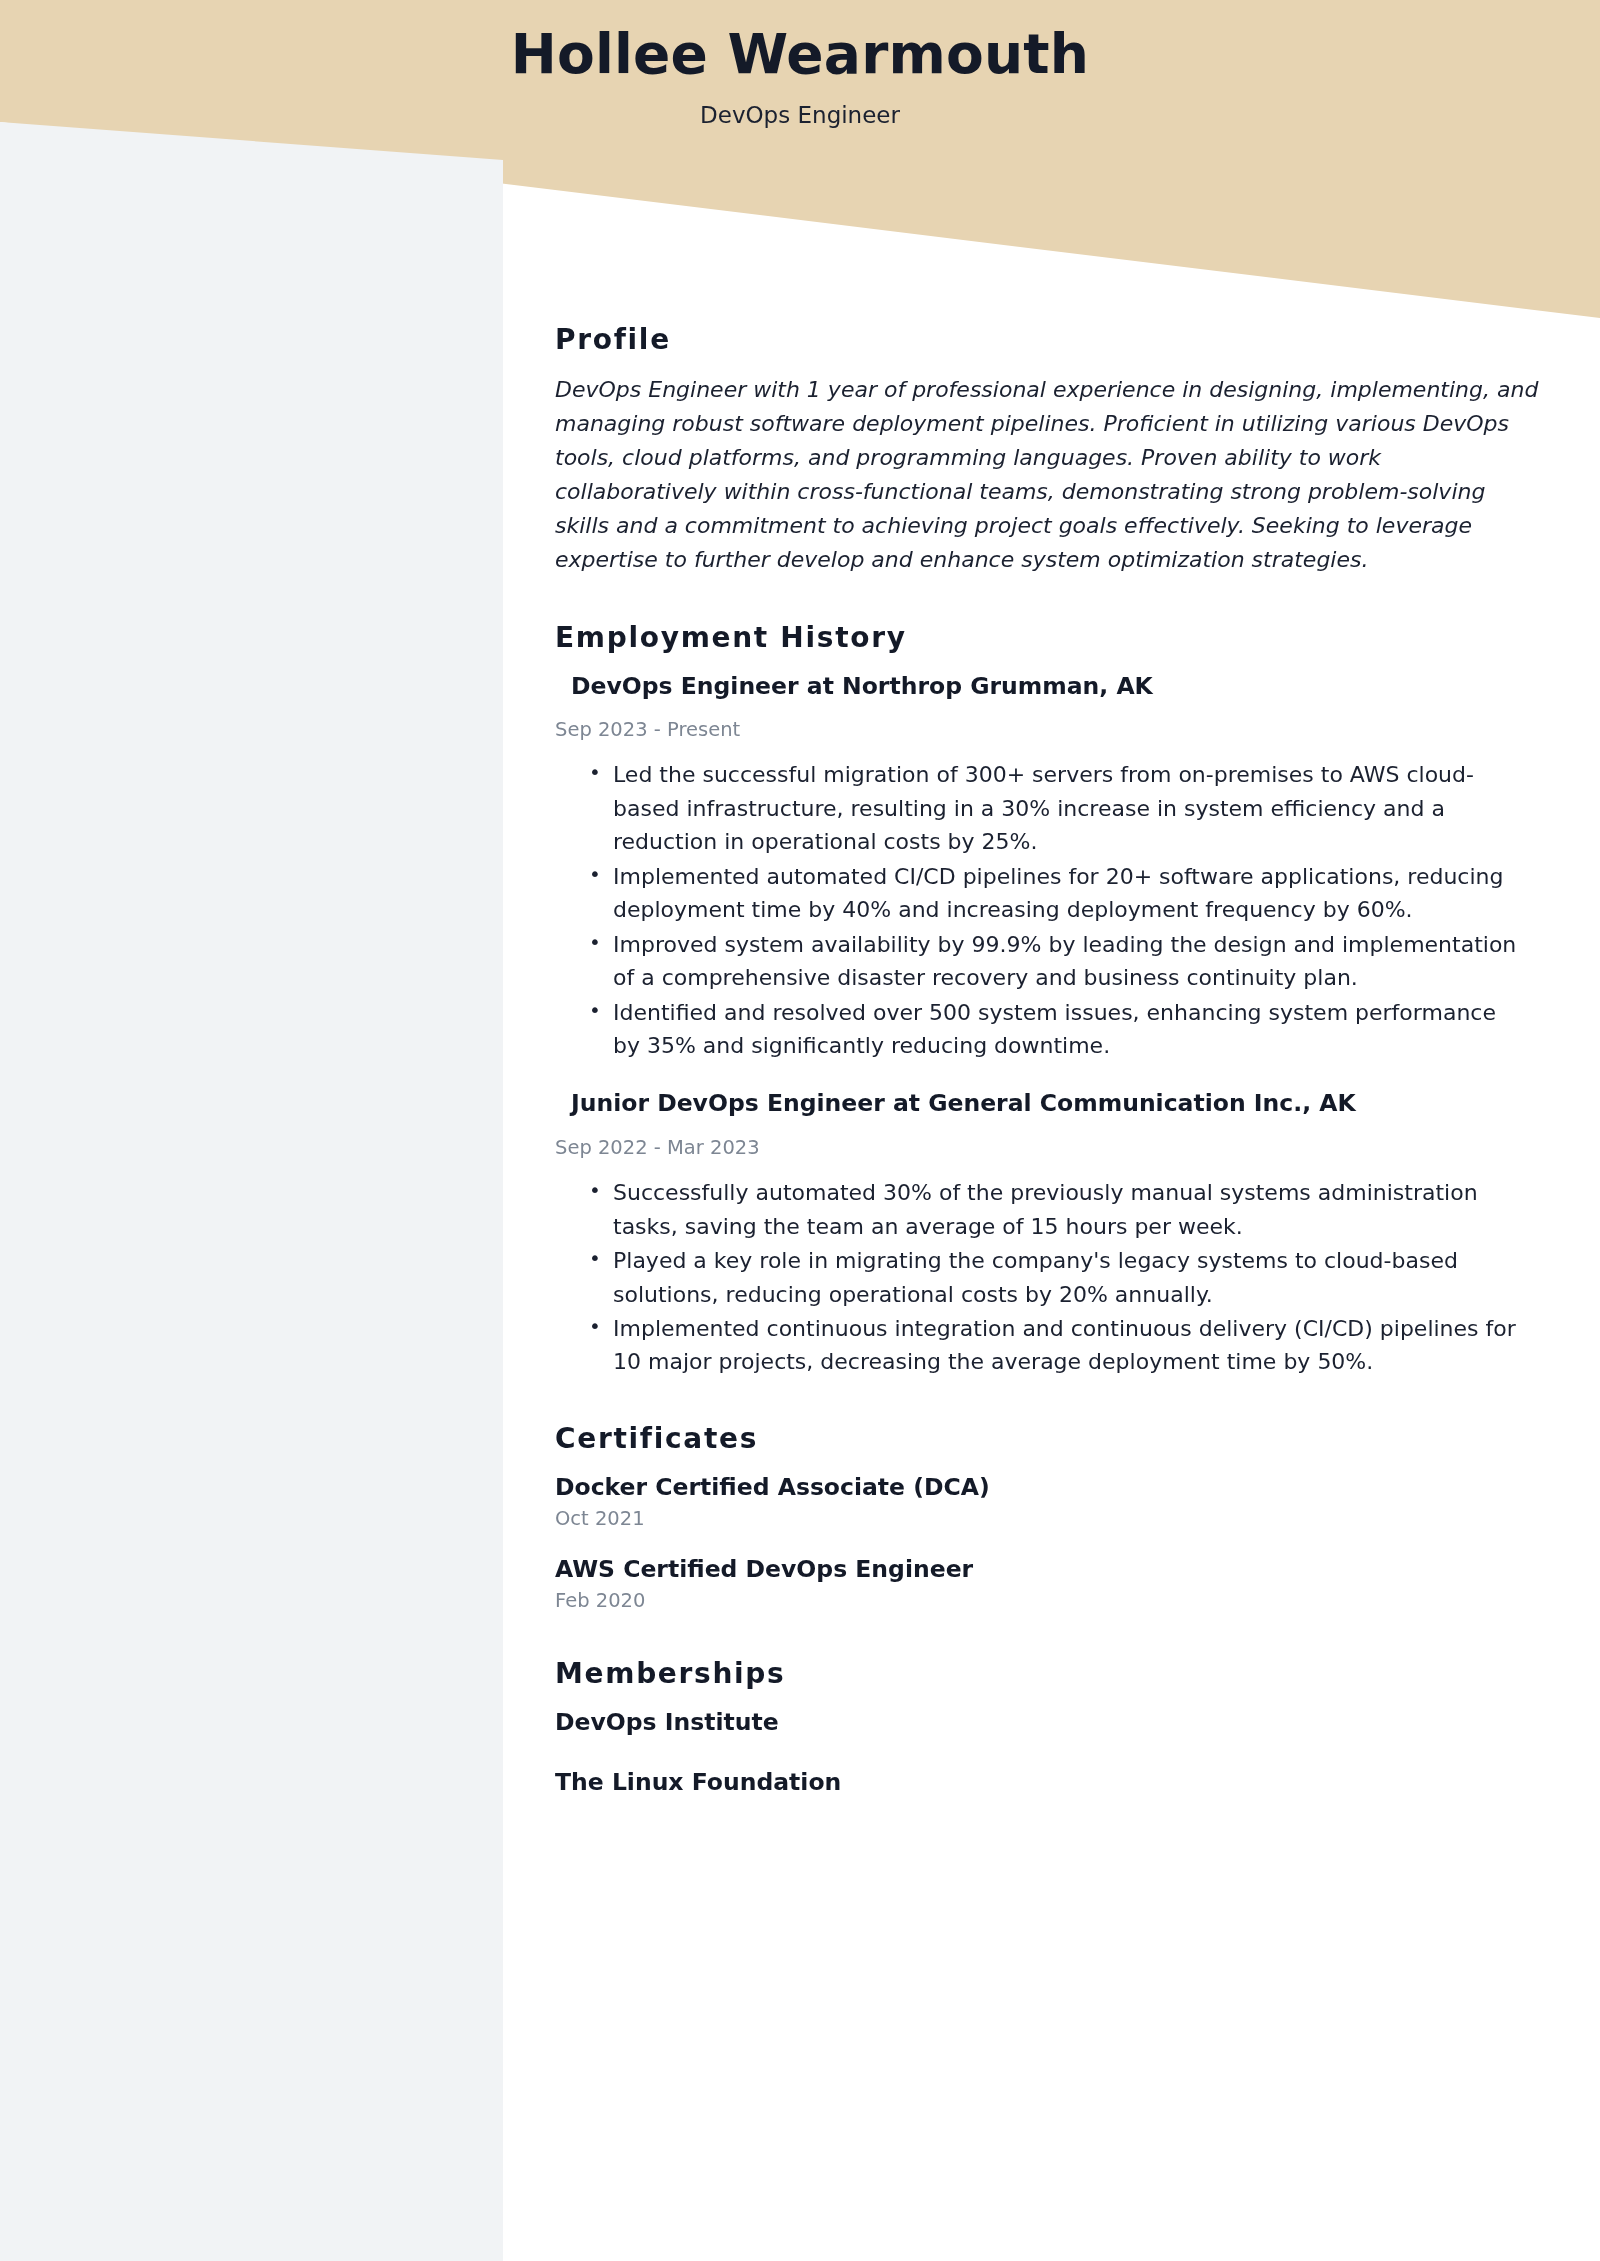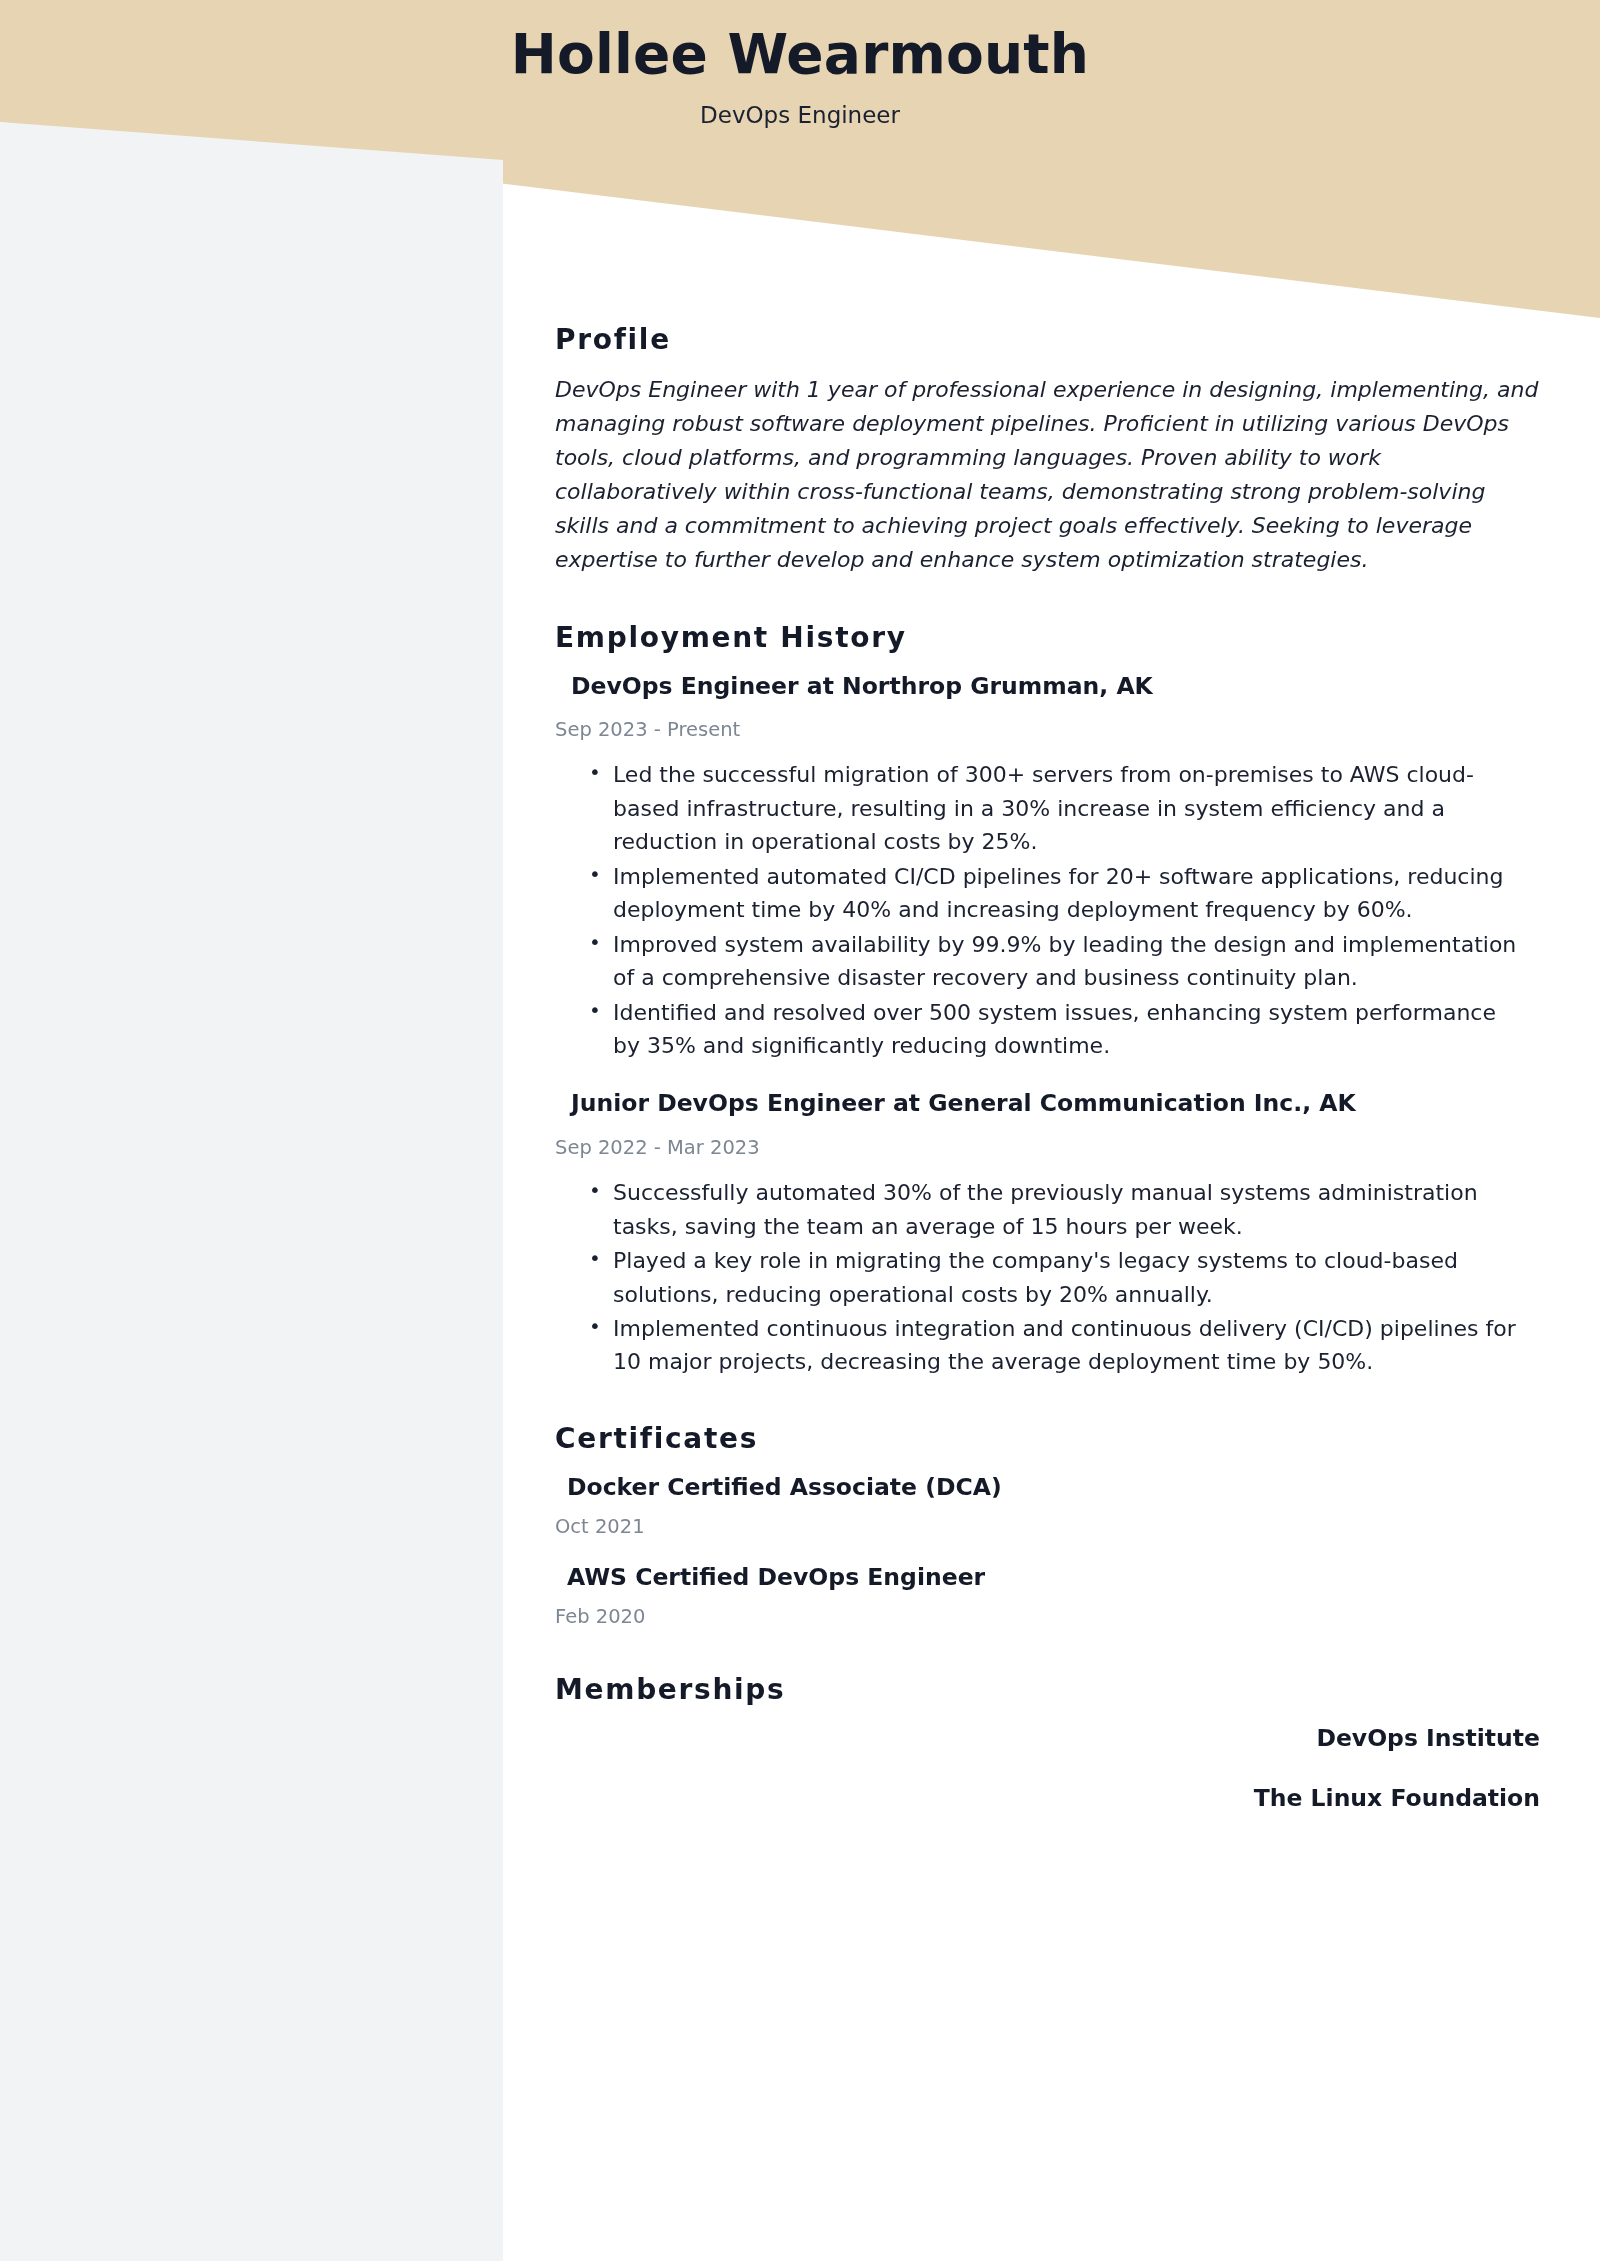--- a/index.html
+++ b/index.html
@@ -211,35 +211,34 @@
     top: -1px;
     font-size: 20px;
     color: #1b2130;
   }
   .cert-item { margin-bottom: 22px; }
   .cert-name {
     font-size: 23.5px;
     font-weight: 700;
     color: #141a28;
     line-height: 1.3;
-    margin: 12px;
+    margin: 0;
   }
   .cert-date {
     font-size: 19.5px;
     color: #7d8693;
     margin: 4px 0 0 0;
     line-height: 1.3;
   }
   .member-item {
     font-size: 23.5px;
     font-weight: 700;
     color: #141a28;
     line-height: 1.3;
     margin: 0 0 30px 0;
-    text-align: right;
   }
 </style>
 </head>
 <body>
 
 <div id="header-band"></div>
 
 <div id="header-text">
   <h1 id="full-name">Hollee Wearmouth</h1>
   <div id="job-title">DevOps Engineer</div>

